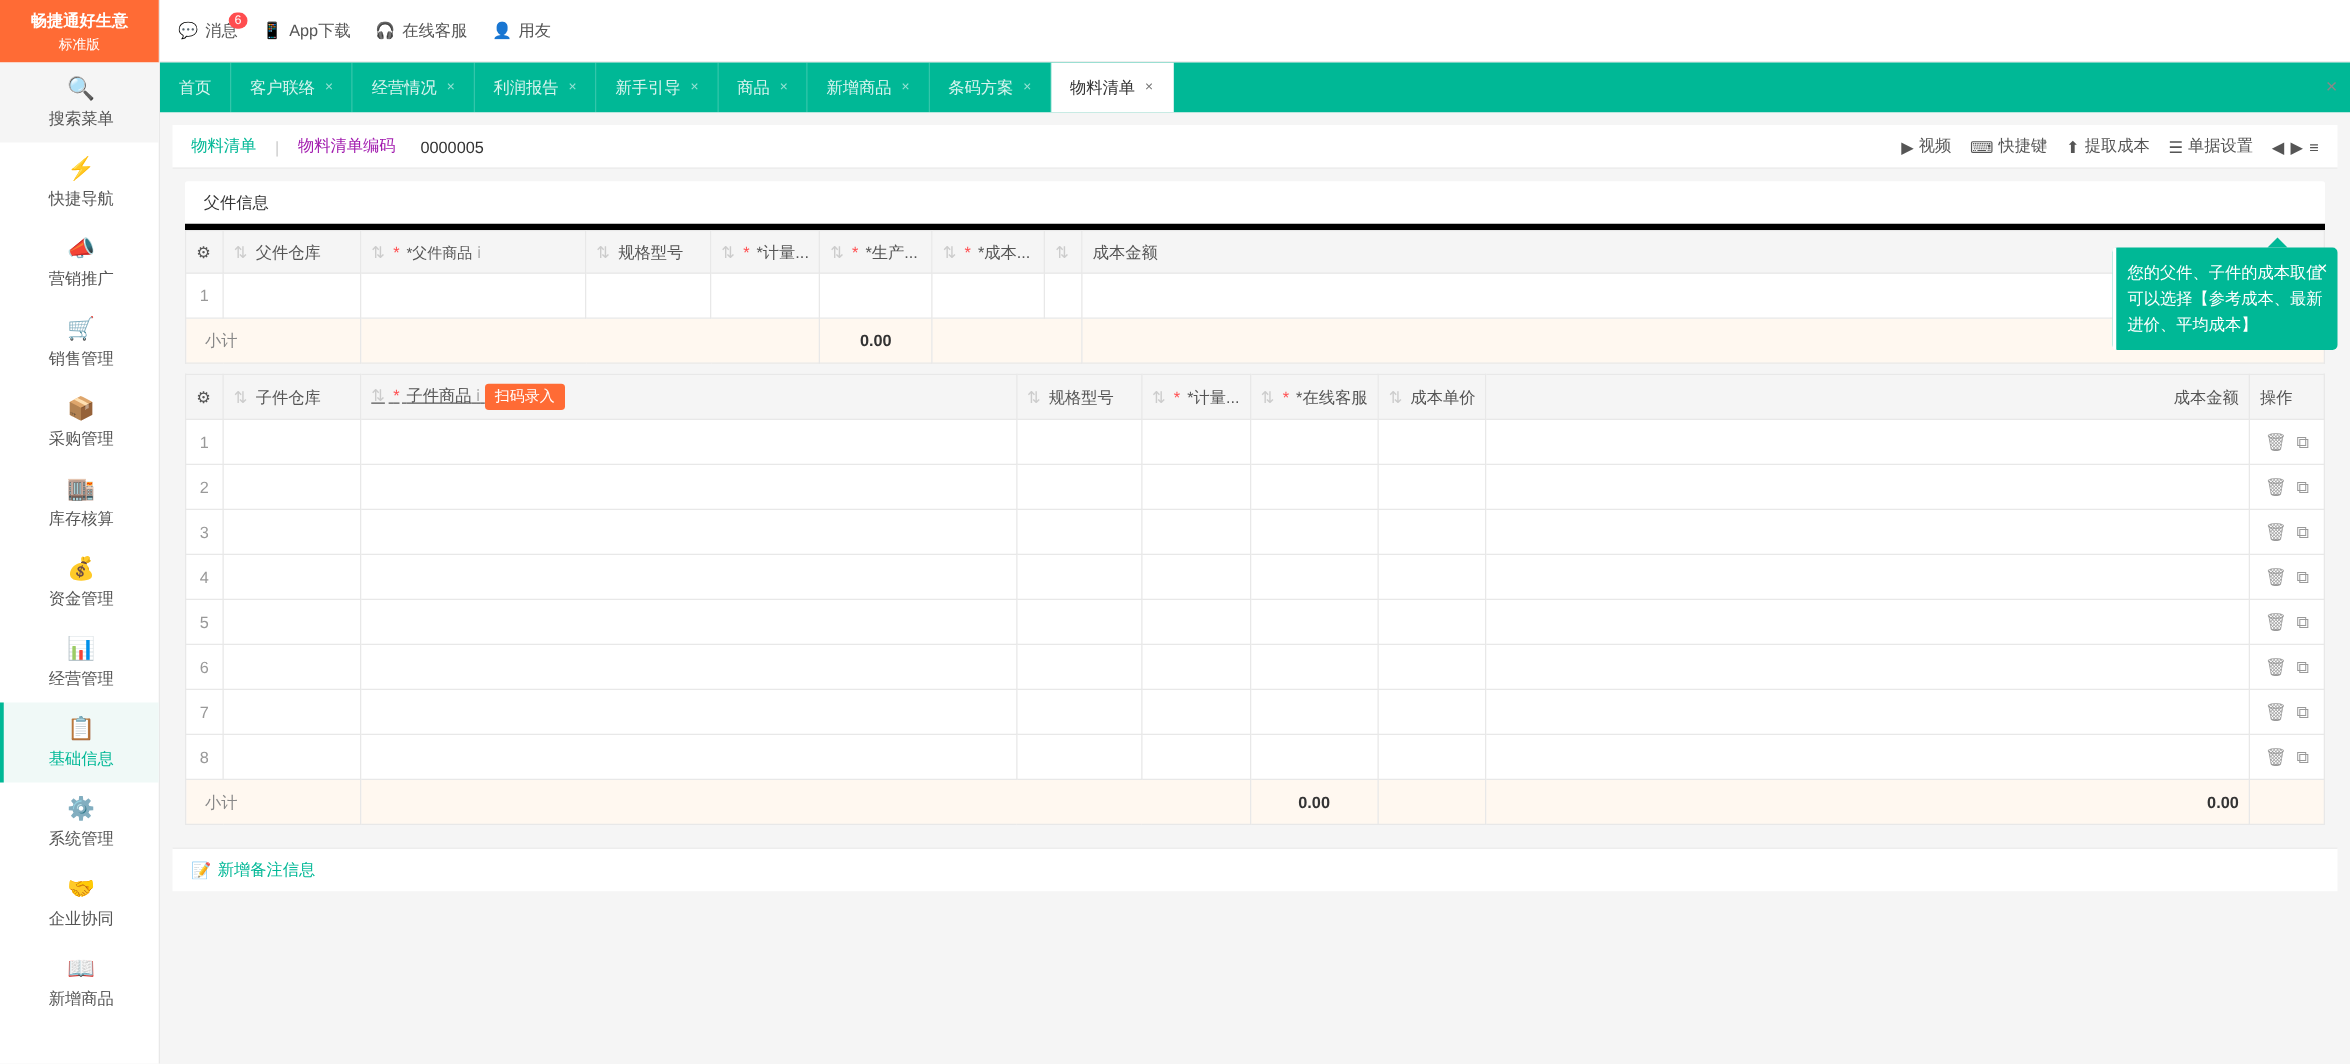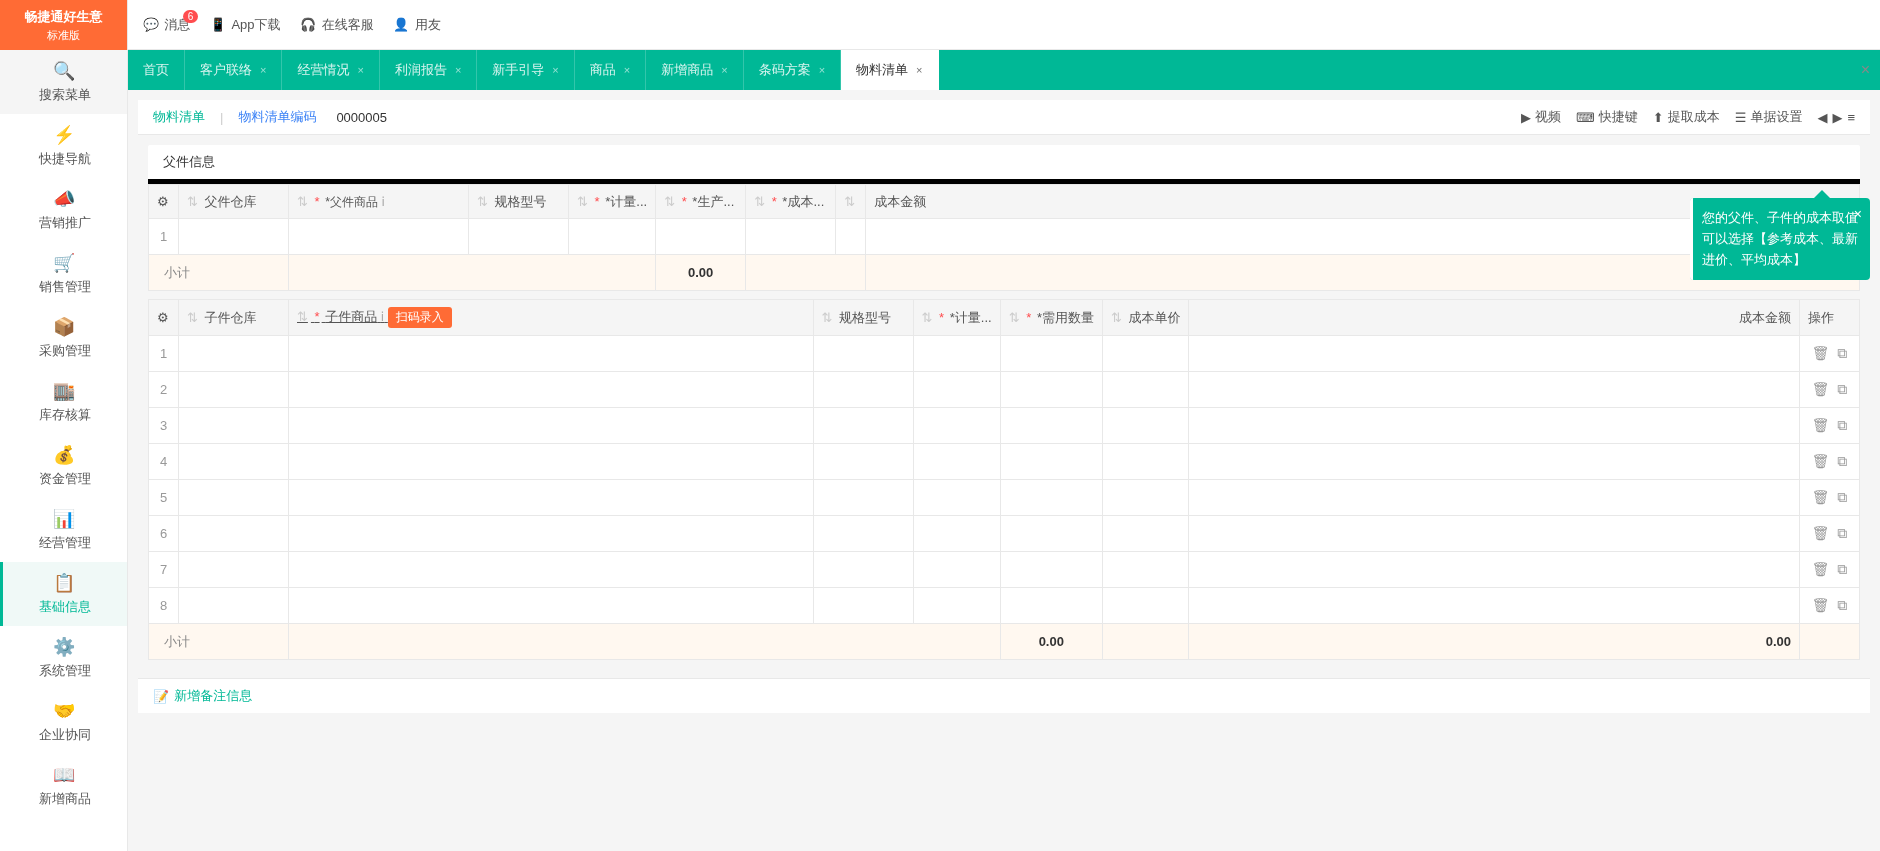--- a/index.html
+++ b/index.html
@@ -313,21 +313,21 @@
       <span class="close">×</span>
     </div>
     <span class="nav-tab-close-btn">×</span>
   </div>
 
   <div class="content">
 
     <div class="page-header">
       <span class="breadcrumb-item">物料清单</span>
       <span class="breadcrumb-sep">|</span>
-      <span style="color:#3b82f6;">物料清单编码</span>
+      <span style="color:#a21caf;">物料清单编码</span>
       <span style="color:#333;font-weight:500;margin-left:5px;">0000005</span>
       <div class="page-header-right">
         <div class="page-header-right-item">
           <span>▶</span>
           <span>视频</span>
         </div>
         <div class="page-header-right-item">
           <span>⌨</span>
           <span>快捷键</span>
         </div>
@@ -448,21 +448,21 @@
                 <span>规格型号</span>
               </th>
               <th class="col-unit">
                 <span style="color:#ccc;margin-right:3px;">⇅</span>
                 <span class="required">*</span>
                 <span>*计量...</span>
               </th>
               <th class="col-required-qty">
                 <span style="color:#ccc;margin-right:3px;">⇅</span>
                 <span class="required">*</span>
-                <span>*需用数量</span>
+                <span>*在线客服</span>
               </th>
               <th class="col-unit-price">
                 <span style="color:#ccc;margin-right:3px;">⇅</span>
                 <span>成本单价</span>
               </th>
               <th style="min-width:200px;text-align:right;">
                 <span>成本金额</span>
               </th>
               <th class="col-action">
                 <span>操作</span>

